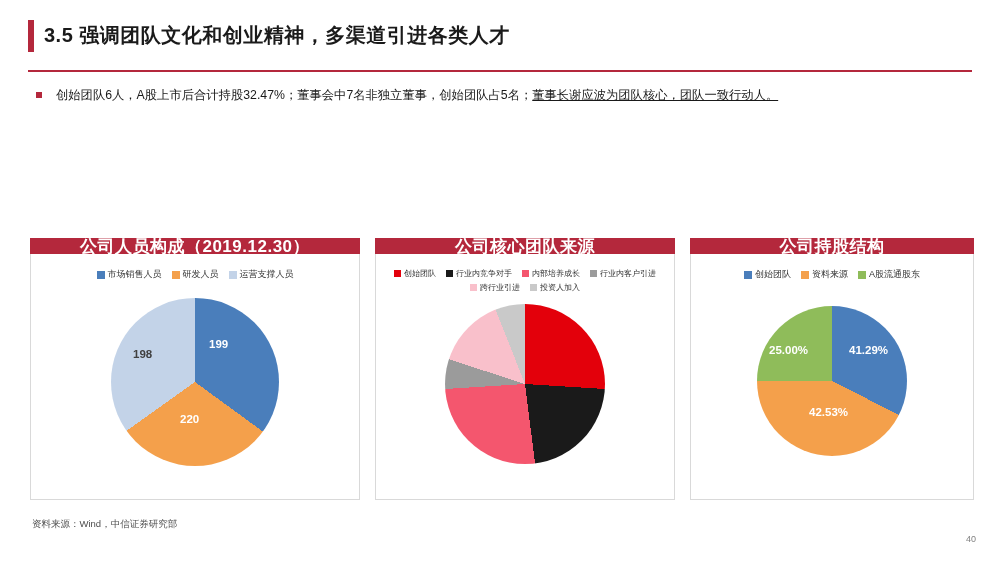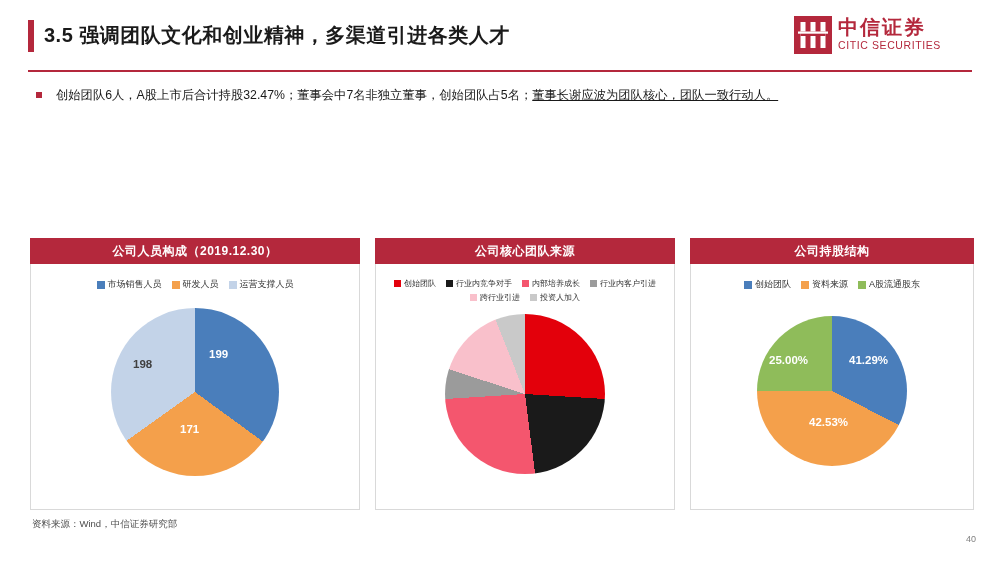--- a/index.html
+++ b/index.html
@@ -101,24 +101,24 @@
     background: #b4283c;
   }
   .bullet b { font-weight: bold; }
   .bullet .uline { text-decoration: underline; font-weight: normal; }
   
   .panel {
     position: absolute;
     top: 238px;
   }
   .panel-title {
-    height: 26px;
+    height: 16px;
     background: #b4283c;
     color: #ffffff;
-    font-size: 12px;
+    font-size: 17px;
     font-weight: bold;
     display: flex;
     align-items: center;
     justify-content: center;
     letter-spacing: 0.5px;
     white-space: nowrap;
   }
   .panel-body {
     border: 1px solid #d9d9d9;
     border-top: none;
@@ -196,34 +196,20 @@
 </head>
 <body>
 
 <div class="slide">
 
   <div class="header">
     <div class="title-bar-accent"></div>
     <div class="slide-title">3.5 强调团队文化和创业精神，多渠道引进各类人才</div>
     <div class="header-rule"></div>
 
-    <div class="logo">
-      <div class="logo-mark">
-        <svg width="38" height="38" viewBox="0 0 38 38">
-          <rect x="0" y="0" width="38" height="38" fill="#b4283c"></rect>
-          <rect x="6.5" y="6" width="5" height="26" fill="#ffffff"></rect>
-          <rect x="16.5" y="6" width="5" height="26" fill="#ffffff"></rect>
-          <rect x="26.5" y="6" width="5" height="26" fill="#ffffff"></rect>
-          <rect x="6.5" y="15.5" width="25" height="4.5" fill="#b4283c"></rect>
-          <rect x="4" y="15.5" width="30" height="2.2" fill="#ffffff"></rect>
-        </svg>
-      </div>
-      <div class="logo-text-cn">中信证券</div>
-      <div class="logo-text-en">CITIC SECURITIES</div>
-    </div>
   </div>
 
   <div class="bullets">
     <div class="bullet">
       <span class="sq"></span>
       <span>创始团队6人，A股上市后合计持股32.47%；董事会中7名非独立董事，创始团队占5名；</span><span class="uline">董事长谢应波为团队核心，团队一致行动人。</span>
     </div>
   </div>
 
   <div class="panel" id="panel-1">
@@ -239,21 +225,21 @@
           <span>研发人员</span>
         </div>
         <div class="legend-item">
           <span class="legend-swatch" style="background:#c3d3e8"></span>
           <span>运营支撑人员</span>
         </div>
       </div>
       <div class="pie-wrap" style="top:44px;">
         <div class="pie" id="pie1" style="width: 168px; height: 168px; background: conic-gradient(rgb(74, 126, 187) 0deg, rgb(74, 126, 187) 126.127deg, rgb(244, 160, 75) 126.127deg, rgb(244, 160, 75) 234.507deg, rgb(195, 211, 232) 234.507deg, rgb(195, 211, 232) 360deg);">
           <span class="pie-label" style="left:98px; top:40px;">199</span>
-          <span class="pie-label" style="left:69px; top:115px;">171</span>
+          <span class="pie-label" style="left:69px; top:115px;">220</span>
           <span class="pie-label dark" style="left:22px; top:50px;">198</span>
         </div>
       </div>
     </div>
   </div>
 
   <div class="panel" id="panel-2">
     <div class="panel-title">公司核心团队来源</div>
     <div class="panel-body">
       <div class="legend">

